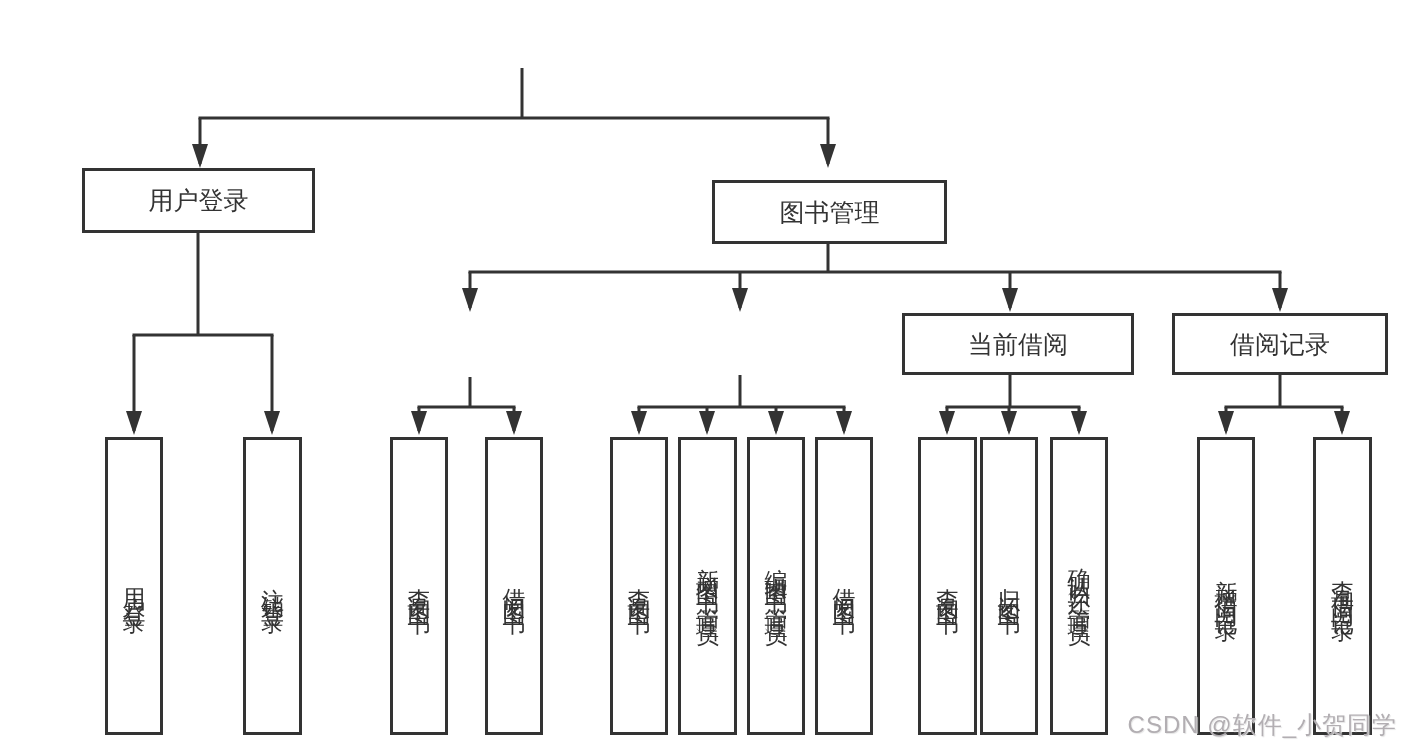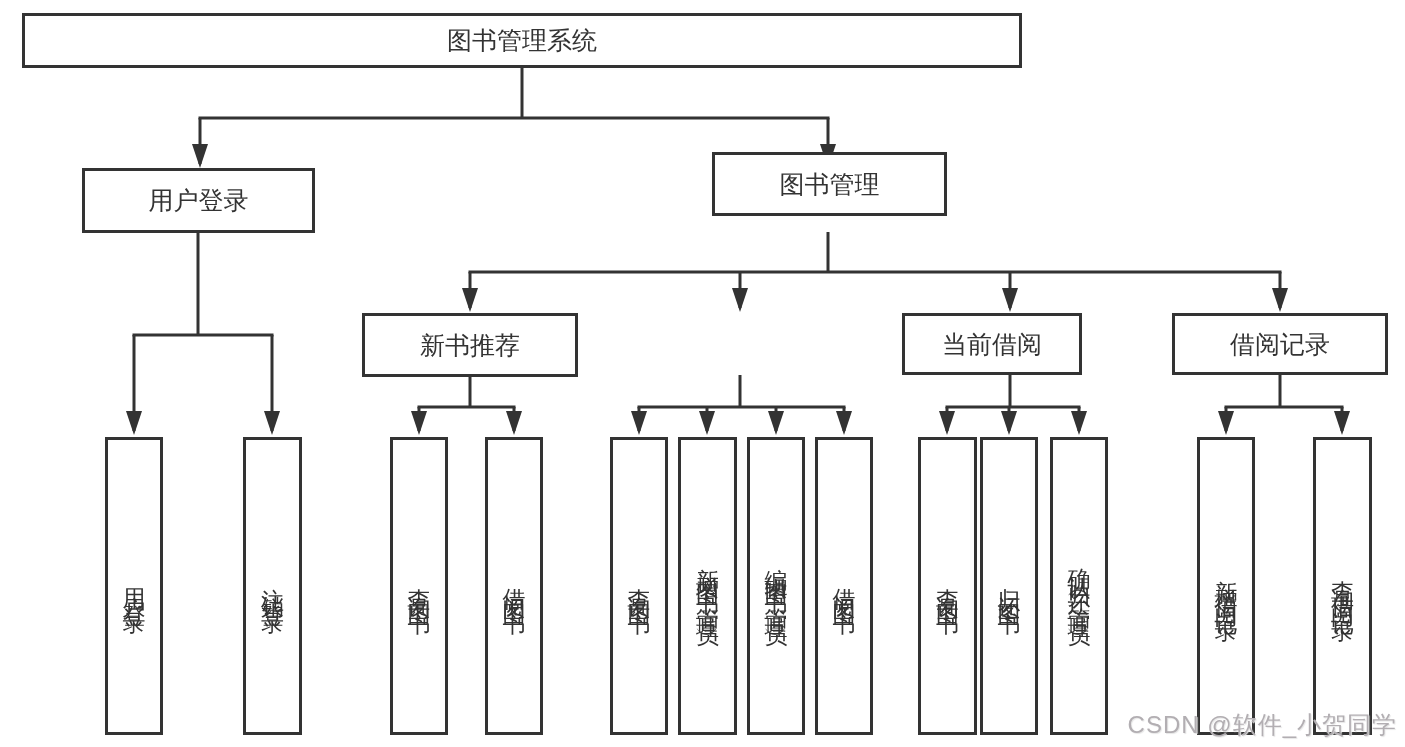--- a/index.html
+++ b/index.html
@@ -86,27 +86,25 @@
       <path d="M1009,407 V431" marker-end="url(#arrowhead)"></path>
       <path d="M1079,407 V431" marker-end="url(#arrowhead)"></path>
 
       <path d="M1280,375 V407"></path>
       <path d="M1224.5,407 H1343.5"></path>
       <path d="M1226,407 V431" marker-end="url(#arrowhead)"></path>
       <path d="M1342,407 V431" marker-end="url(#arrowhead)"></path>
     </g>
   </svg>
 
-  <div class="node" style="left:22px;top:13px;width:1000px;height:55px">图书管理系统</div>
 
   <div class="node" style="left:82px;top:168px;width:233px;height:65px">用户登录</div>
-  <div class="node" style="left:712px;top:152px;width:235px;height:64px">图书管理</div>
+  <div class="node" style="left:712px;top:180px;width:235px;height:64px">图书管理</div>
 
-  <div class="node" style="left:362px;top:313px;width:216px;height:64px">新书推荐</div>
-  <div class="node" style="left:902px;top:313px;width:180px;height:62px">当前借阅</div>
+  <div class="node" style="left:902px;top:313px;width:232px;height:62px">当前借阅</div>
   <div class="node" style="left:1172px;top:313px;width:216px;height:62px">借阅记录</div>
 
   <div class="node v" style="left:105px;top:437px;width:58px;height:298px">用户登录</div>
   <div class="node v" style="left:243px;top:437px;width:59px;height:298px">注销登录</div>
 
   <div class="node v" style="left:390px;top:437px;width:58px;height:298px">查询图书</div>
   <div class="node v" style="left:485px;top:437px;width:58px;height:298px">借阅图书</div>
 
   <div class="node v" style="left:610px;top:437px;width:58px;height:298px">查询图书</div>
   <div class="node v" style="left:678px;top:437px;width:59px;height:298px">新增图书（管理员）</div>

